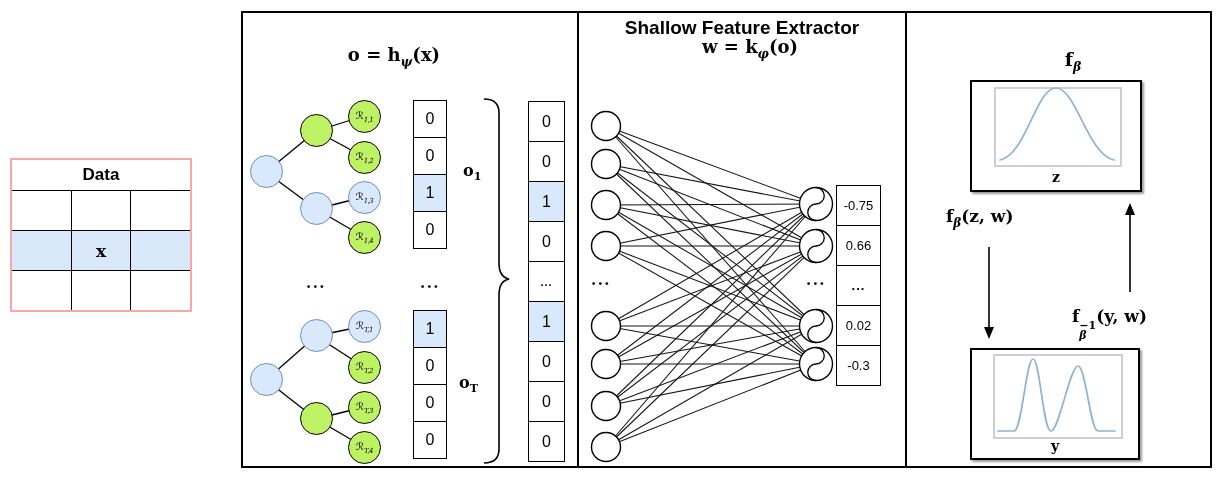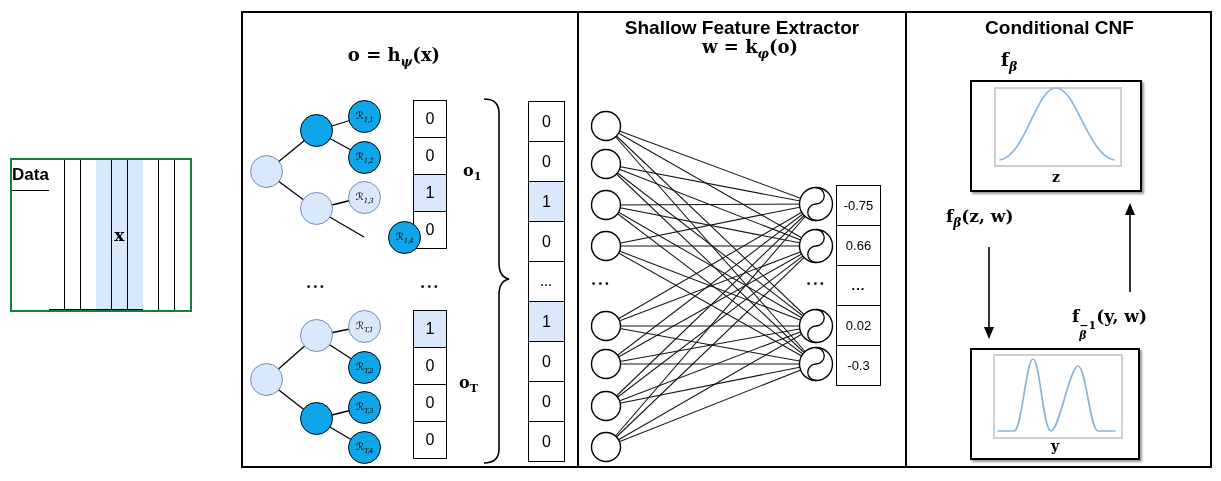--- a/index.html
+++ b/index.html
@@ -26,35 +26,35 @@
   .panel-title{z-index:2;text-align:center;font-weight:bold;font-size:19px;color:#000;}
   .eq{z-index:2;text-align:center;font-family:"DejaVu Serif",serif;font-weight:bold;
       font-size:18px;color:#000;}
   .eq .sub{font-size:12.5px;font-style:italic;vertical-align:-5px;}
   .stack{display:inline-flex;flex-direction:column;vertical-align:-7px;line-height:10px;
          font-size:11px;text-align:left;}
   .stack .sp{font-style:normal;}
   .stack .sb{font-style:italic;}
 
   
-  .data-table{left:10px;top:158px;width:182px;height:154px;border:2px solid #15803d;
-              box-sizing:border-box;z-index:2;display:flex;flex-direction:row;background:#fff;}
+  .data-table{left:10px;top:158px;width:182px;height:154px;border:2px solid #fca5a5;
+              box-sizing:border-box;z-index:2;display:flex;flex-direction:column;background:#fff;}
   .dt-header{height:30px;border-bottom:1px solid #000;display:flex;align-items:center;
              justify-content:center;font-weight:bold;font-size:17px;}
   .dt-row{flex:1;display:flex;border-bottom:1px solid #000;}
   .dt-row:last-child{border-bottom:none;}
   .dt-cell{flex:1;border-right:1px solid #000;display:flex;align-items:center;justify-content:center;}
   .dt-cell:last-child{border-right:none;}
   .dt-row.hl .dt-cell{background:#dae8fc;}
   .xlab{font-family:"DejaVu Serif",serif;font-weight:bold;font-size:17px;}
 
   
   .node{position:absolute;width:33px;height:33px;border-radius:50%;box-sizing:border-box;
         z-index:4;display:flex;align-items:center;justify-content:center;white-space:nowrap;}
-  .node.white{background:#0ea5e9;border:1.4px solid #000;}
+  .node.white{background:#bef264;border:1.4px solid #000;}
   .node.blue{background:#dae8fc;border:1.4px solid #6c8ebf;}
   .leaf-label{font-family:"DejaVu Sans",serif;font-size:10px;color:#000;}
   .leaf-label .lsub{font-family:"DejaVu Serif",serif;font-style:italic;font-size:7px;
                     vertical-align:-3px;letter-spacing:-0.5px;}
 
   
   .vec{position:absolute;display:flex;flex-direction:column;z-index:2;}
   .vcell{box-sizing:border-box;border:1px solid #000;background:#fff;display:flex;
          align-items:center;justify-content:center;font-size:16px;color:#000;}
   .vcell + .vcell{margin-top:-1px;}
@@ -210,21 +210,21 @@
   <div class="node blue" style="left:300px;top:192px;"></div>
   <div class="node white" style="left:348px;top:100px;">
     <span class="leaf-label"><span>ℛ</span><span class="lsub">1,1</span></span>
   </div>
   <div class="node white" style="left:348px;top:141px;">
     <span class="leaf-label"><span>ℛ</span><span class="lsub">1,2</span></span>
   </div>
   <div class="node blue" style="left:348px;top:181px;">
     <span class="leaf-label"><span>ℛ</span><span class="lsub">1,3</span></span>
   </div>
-  <div class="node white" style="left:348px;top:221px;margin-left:40px;">
+  <div class="node white" style="left:348px;top:221px;">
     <span class="leaf-label"><span>ℛ</span><span class="lsub">1,4</span></span>
   </div>
 
   <div class="node blue" style="left:250px;top:363px;"></div>
   <div class="node blue" style="left:300px;top:319px;"></div>
   <div class="node white" style="left:300px;top:402px;"></div>
   <div class="node blue" style="left:348px;top:310px;">
     <span class="leaf-label"><span>ℛ</span><span class="lsub">T,1</span></span>
   </div>
   <div class="node white" style="left:348px;top:351px;">
@@ -281,22 +281,21 @@
   <div class="dots-text" style="left:801px;top:271px;width:30px;">...</div>
 
   <div class="vec vout" style="left:836px;top:185px;border-radius:12px;">
     <div class="vcell">-0.75</div>
     <div class="vcell">0.66</div>
     <div class="vcell dots">...</div>
     <div class="vcell">0.02</div>
     <div class="vcell">-0.3</div>
   </div>
 
-  <div class="abs panel-title" style="left:907px;top:17px;width:305px;">Conditional CNF</div>
-  <div class="abs eq" style="left:888px;top:48px;width:242px;font-size:19px;">
+  <div class="abs eq" style="left:952px;top:48px;width:242px;font-size:19px;">
     <span>f</span><span class="sub">β</span>
   </div>
 
   <div class="plotbox" style="left:970px;top:80px;width:172px;height:112px;">
     <div class="plotframe" style="left:22px;top:5px;width:128px;height:80px;"></div>
     <div class="axis-label" style="bottom:5px;">z</div>
   </div>
 
   <div class="maplabel" style="left:946px;top:206px;">
     <span>f</span><span class="sub">β</span><span>(z, w)</span>

